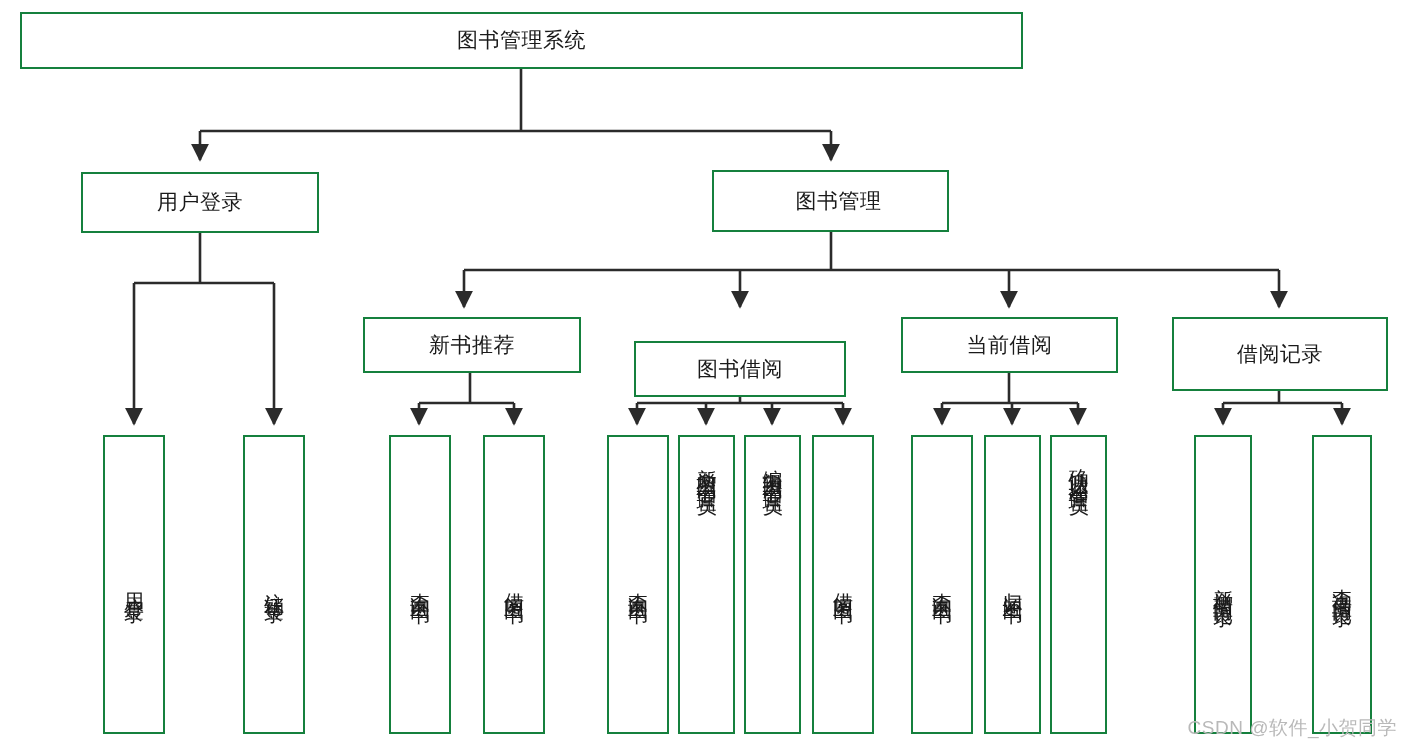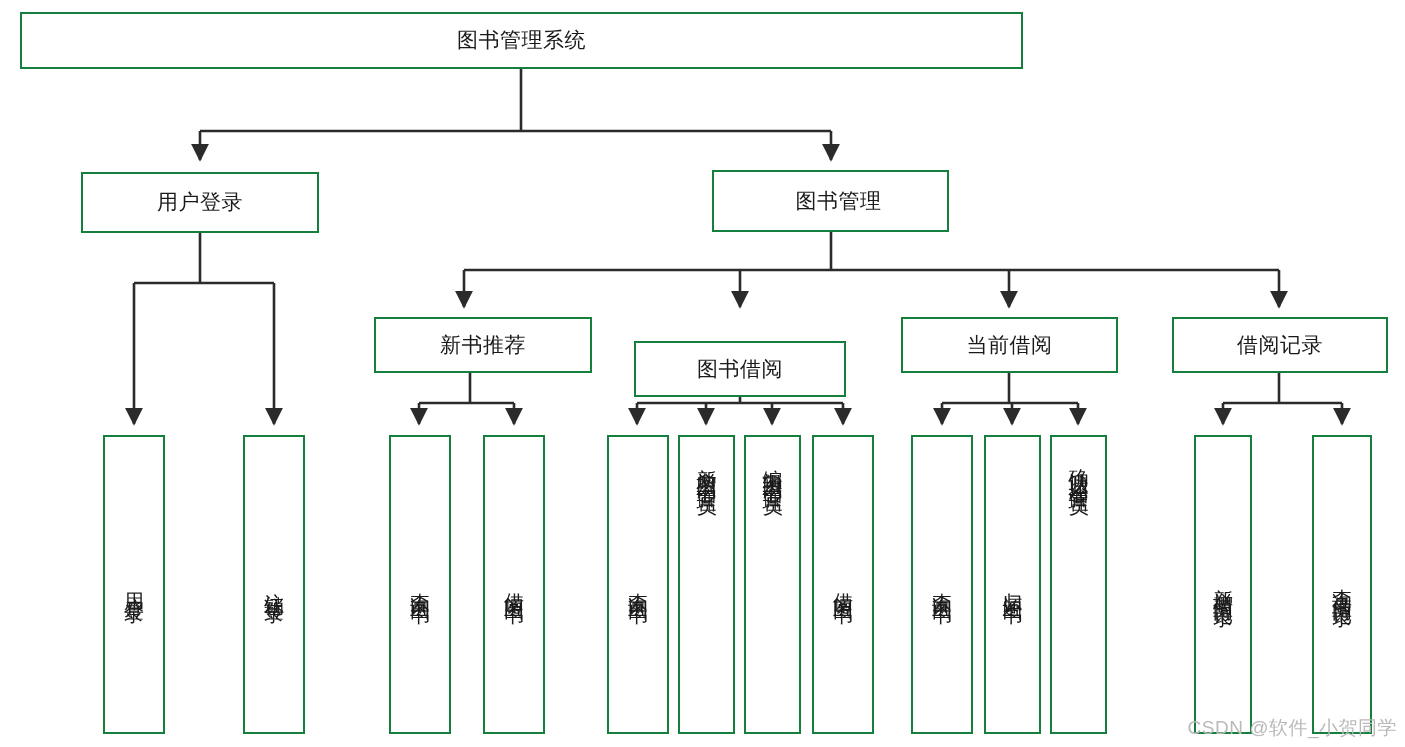--- a/index.html
+++ b/index.html
@@ -116,24 +116,24 @@
       <path d="M 1223 403 L 1223 424" marker-end="url(#arrow)"></path>
       <path d="M 1342 403 L 1342 424" marker-end="url(#arrow)"></path>
     </g>
   </svg>
 
   <div class="node" style="left:20px;top:12px;width:1003px;height:57px;">图书管理系统</div>
 
   <div class="node" style="left:81px;top:172px;width:238px;height:61px;">用户登录</div>
   <div class="node" style="left:712px;top:170px;width:237px;height:62px;padding-left:16px;">图书管理</div>
 
-  <div class="node" style="left:374px;top:317px;width:218px;height:56px;font-family:Liberation Serif, serif;">新书推荐</div>
+  <div class="node" style="left:363px;top:317px;width:218px;height:56px;font-family:Liberation Serif, serif;">新书推荐</div>
   <div class="node" style="left:634px;top:317px;width:212px;height:56px;margin-top:24px;">图书借阅</div>
   <div class="node" style="left:901px;top:317px;width:217px;height:56px;text-align:center;">当前借阅</div>
-  <div class="node" style="left:1172px;top:317px;width:216px;height:56px;">借阅记录</div>
+  <div class="node" style="left:1172px;top:317px;width:216px;height:74px;">借阅记录</div>
 
   <div class="node vertical short" style="left:103px;top:435px;width:62px;height:299px;">用户登录</div>
   <div class="node vertical short" style="left:243px;top:435px;width:62px;height:299px;">注销登录</div>
 
   <div class="node vertical short" style="left:389px;top:435px;width:62px;height:299px;">查询图书</div>
   <div class="node vertical short" style="left:483px;top:435px;width:62px;height:299px;">借阅图书</div>
 
   <div class="node vertical short" style="left:607px;top:435px;width:62px;height:299px;">查询图书</div>
   <div class="node vertical" style="left:678px;top:435px;width:57px;height:299px;">新增图书（管理员）</div>
   <div class="node vertical" style="left:744px;top:435px;width:57px;height:299px;">编辑图书（管理员）</div>

